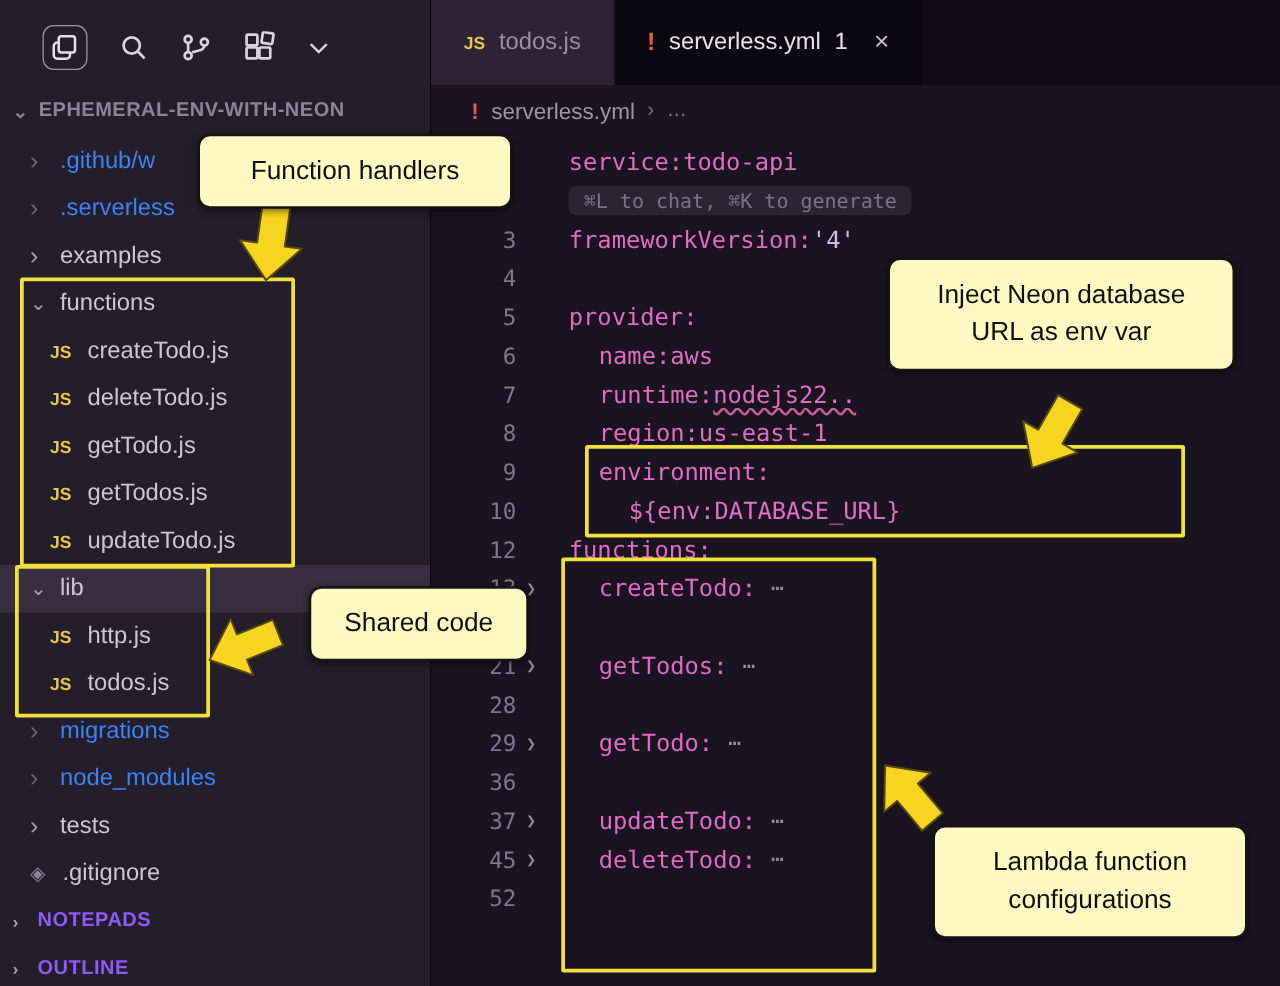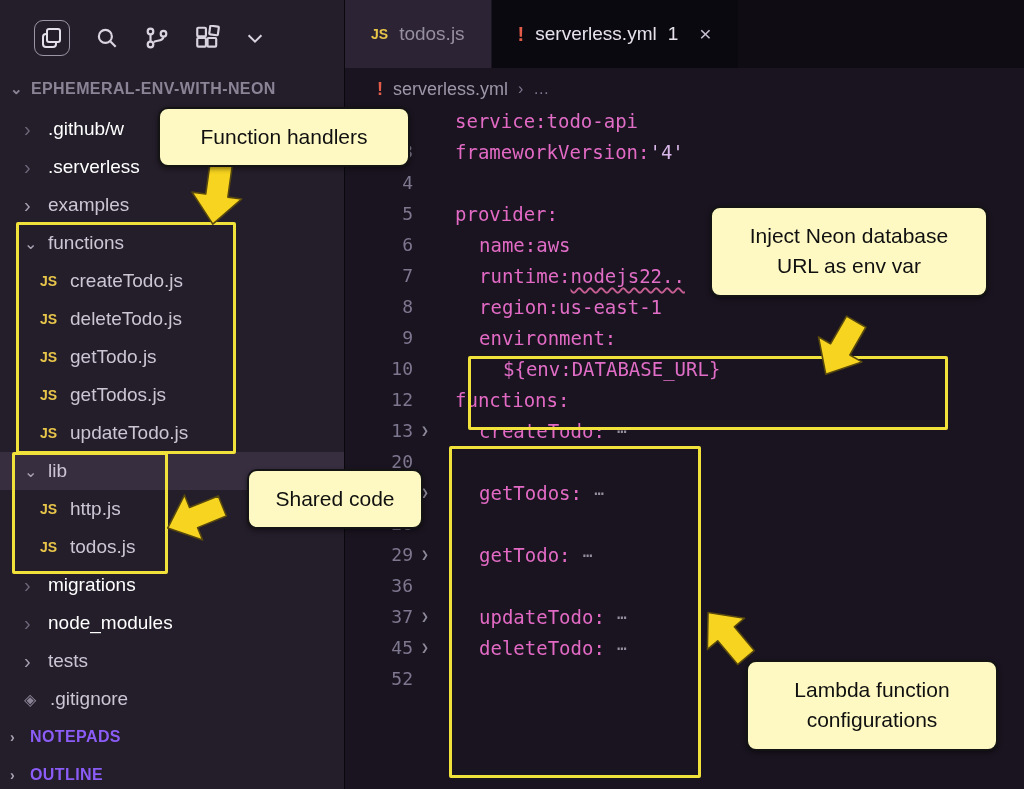--- a/index.html
+++ b/index.html
@@ -10,21 +10,21 @@
   .sidebar { position:absolute; left:0; top:0; width:345px; height:789px; background:#241d2a; border-right:1px solid #0a080c; z-index:1; }
   .activity { display:flex; align-items:center; gap:24px; padding:20px 0 0 34px; }
   .act-icon { display:flex; align-items:center; justify-content:center; color:#d9d4df; }
   .act-icon.active { border:1.5px solid #9b95a6; border-radius:9px; padding:5px; }
   .act-icon svg { display:block; }
   .explorer-head { display:flex; align-items:center; gap:8px; margin:24px 0 0 10px; color:#8b8496; font-weight:bold; font-size:16px; letter-spacing:.4px; }
   .eh-chev { font-size:15px; color:#8b8496; }
   .tree { position:absolute; top:110px; left:0; width:100%; }
   .trow { height:38px; display:flex; align-items:center; padding-left:24px; font-size:19px; color:#ccc6d4; }
   .trow.ind { padding-left:40px; }
-  .trow.dim .tlabel { color:#ffffff; }
+  .trow.dim .tlabel { color:#3b82f6; }
   .trow.dim .ticon { color:#6d6679; }
   .trow.sel { background:#372e40; }
   .trow.hdr { padding-left:10px; font-size:16px; font-weight:bold; color:#8b8496; letter-spacing:.4px; }
   .trow.hdr .tlabel { color:#8b5cf6; }
   .ticon { flex:none; color:#a8a1b2; }
   .ticon.chevron-right { width:24px; font-size:20px; }
   .ticon.chevron-down { width:24px; font-size:16px; }
   .ticon.js { width:30px; font-size:14px; font-weight:bold; color:#e8c64a; }
   .ticon.diamond { width:26px; font-size:16px; color:#8a8496; }
   .trow.hdr .ticon { width:20px; font-size:14px; }
@@ -37,21 +37,21 @@
   .tab.active { background:#0b0910; color:#e7e2ec; }
   .jsb { color:#e8c64a; font-weight:bold; font-size:14px; }
   .sls { color:#e25c49; font-weight:bold; font-size:20px; }
   .badge { color:#e7e2ec; }
   .close { color:#c6bfd0; font-size:21px; margin-left:10px; cursor:pointer; }
   .breadcrumb { height:42px; display:flex; align-items:center; gap:10px; padding-left:32px; font-size:18px; color:#9d96a8; }
   .breadcrumb .sls { font-size:18px; }
   .bc-sep { color:#7e7790; font-size:16px; }
 
   .code { position:absolute; top:110px; left:0; right:0; bottom:0; overflow:hidden; font-family:"DejaVu Sans Mono", monospace; font-size:19px; }
-  .cline { height:31px; display:flex; align-items:flex-start; }
+  .cline { height:31px; display:flex; align-items:flex-end; }
   .gutter { flex:none; width:92px; display:flex; align-items:center; }
   .lnum { width:68px; text-align:right; color:#7e7790; font-size:18px; }
   .fchev { width:24px; text-align:center; color:#8f8a9b; font-size:13px; }
   .ctext { white-space:pre; display:flex; align-items:center; }
   .ind0 { padding-left:18px; } .ind1 { padding-left:42px; } .ind2 { padding-left:66px; }
   .key { color:#e26ac4; }
   .val { color:#e06dc6; }
   .val.quoted { color:#d8b7e8; }
   .val.squiggle { text-decoration-line:underline; text-decoration-style:wavy; text-decoration-color:#c75e93; text-decoration-thickness:1.5px; text-underline-offset:4px; }
   .dots { color:#958fa0; margin-left:12px; letter-spacing:2px; font-size:17px; }
@@ -225,20 +225,27 @@
     <div class="code">
         <div class="cline">
           <span class="gutter">
             <span class="lnum"></span>
             <span class="fchev"></span>
           </span>
           <span class="ctext ind0"><span class="key">service:</span> <span class="val ">todo-api</span></span>
         </div>
         <div class="cline">
           <span class="gutter">
+            <span class="lnum"></span>
+            <span class="fchev"></span>
+          </span>
+          <span class="ctext ind0"><span class="ghost">⌘L to chat, ⌘K to generate</span></span>
+        </div>
+        <div class="cline">
+          <span class="gutter">
             <span class="lnum">3</span>
             <span class="fchev"></span>
           </span>
           <span class="ctext ind0"><span class="key">frameworkVersion:</span> <span class="val quoted">'4'</span></span>
         </div>
         <div class="cline">
           <span class="gutter">
             <span class="lnum">4</span>
             <span class="fchev"></span>
           </span>

